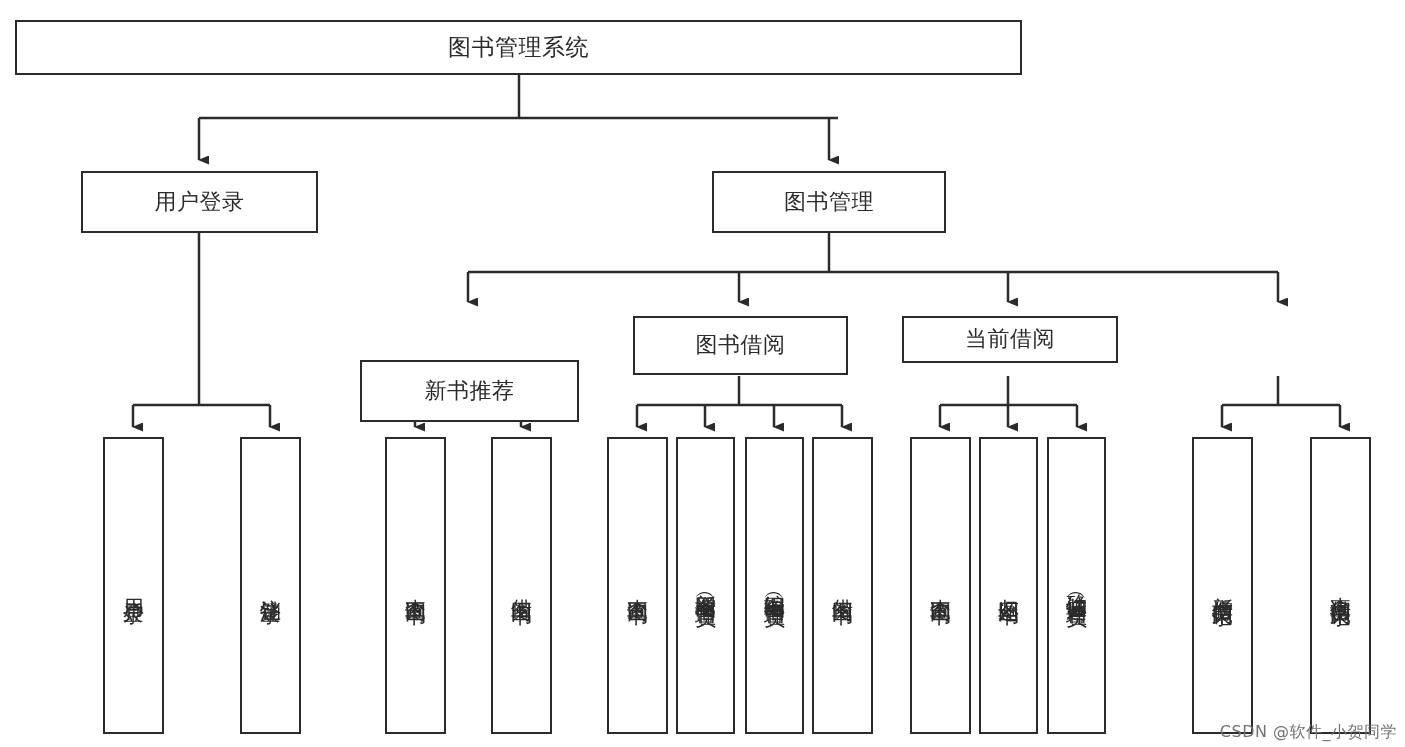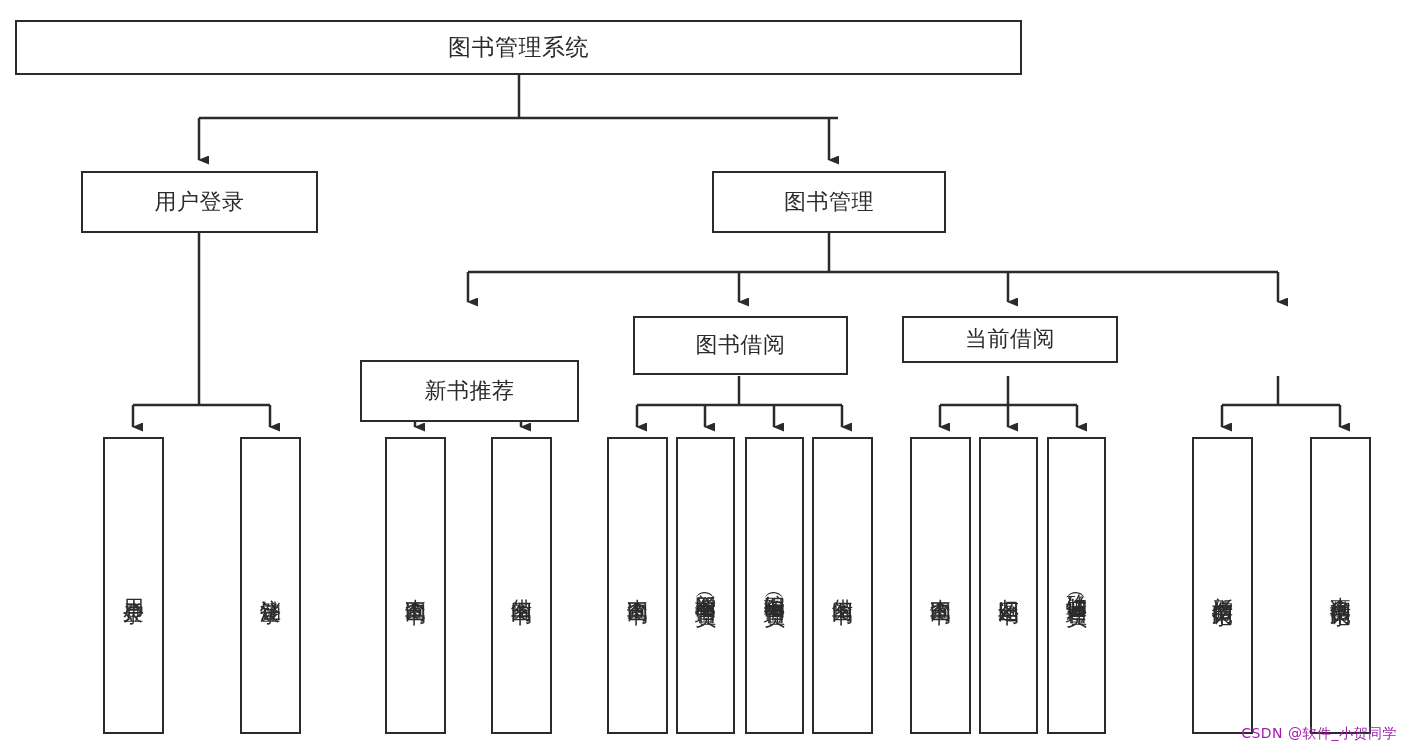--- a/index.html
+++ b/index.html
@@ -59,22 +59,22 @@
     letter-spacing: 2px;
     max-height: 270px;
   }
   .node.vert.tall .label {
     max-height: 285px;
   }
   .watermark {
     position: absolute;
     right: 8px;
     bottom: 4px;
-    font-size: 14px;
-    color: #a21caf;
+    font-size: 16px;
+    color: #737373;
     letter-spacing: 0.5px;
     white-space: nowrap;
   }
 </style>
 </head>
 <body>
 
 <div id="canvas">
 
   <svg class="wires" viewBox="0 0 1405 747" xmlns="http://www.w3.org/2000/svg">

